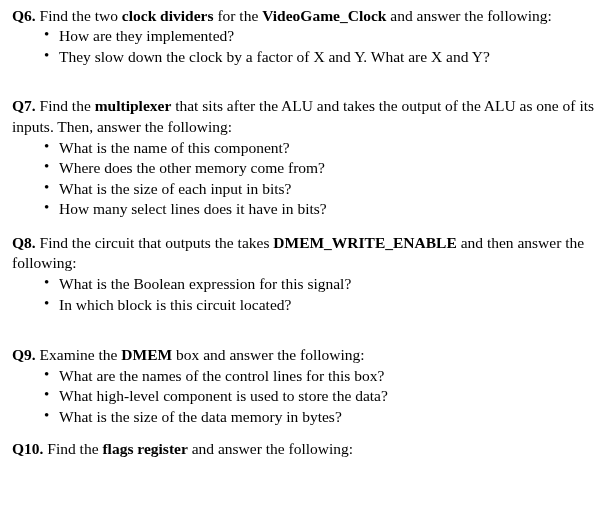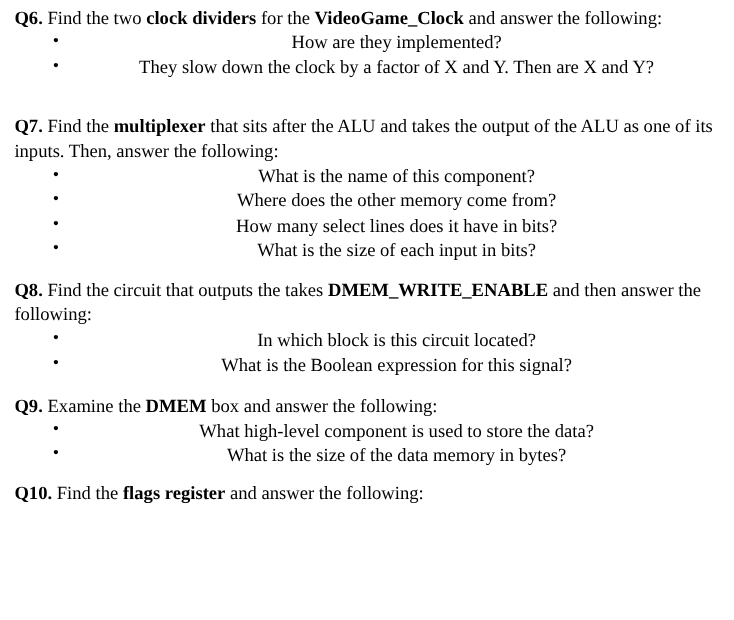--- a/index.html
+++ b/index.html
@@ -40,81 +40,81 @@
     list-style: none;
     margin: 0;
     padding: 0;
   }
   ul.qlist li {
     position: relative;
     font-size: 15.5px;
     line-height: 1.33;
     padding-left: 47px;
     margin: 0;
-    text-align: center;
   }
   ul.qlist li::before {
     content: "\2022";
     position: absolute;
     left: 32px;
     top: -1px;
     font-size: 15px;
   }
   .q6 .qstem { margin-bottom: 0px; }
   .q7 { margin-top: 29px; }
   .q8 { margin-top: 13px; }
-  .q9 { margin-top: 13px; }
+  .q9 { margin-top: 29px; }
   .q10 { }
 </style>
 </head>
 <body>
 
 <div class="page">
 
   <div class="qblock q6">
     <p class="qstem">
       <span class="qlabel">Q6.</span>
       <span>Find the two </span><span class="bold">clock dividers</span><span> for the </span><span class="bold">VideoGame_Clock</span><span> and answer the following:</span>
     </p>
     <ul class="qlist">
       <li>How are they implemented?</li>
-      <li>They slow down the clock by a factor of X and Y. Then are X and Y?</li>
+      <li>They slow down the clock by a factor of X and Y. What are X and Y?</li>
     </ul>
   </div>
 
   <div class="qblock q7">
     <p class="qstem">
       <span class="qlabel">Q7.</span>
       <span>Find the </span><span class="bold">multiplexer</span><span> that sits after the ALU and takes the output of the ALU as one of its inputs. Then, answer the following:</span>
     </p>
     <ul class="qlist">
       <li>What is the name of this component?</li>
       <li>Where does the other memory come from?</li>
+      <li>What is the size of each input in bits?</li>
       <li>How many select lines does it have in bits?</li>
-      <li>What is the size of each input in bits?</li>
     </ul>
   </div>
 
   <div class="qblock q8">
     <p class="qstem">
       <span class="qlabel">Q8.</span>
       <span>Find the circuit that outputs the takes </span><span class="bold">DMEM_WRITE_ENABLE</span><span> and then answer the following:</span>
     </p>
     <ul class="qlist">
+      <li>What is the Boolean expression for this signal?</li>
       <li>In which block is this circuit located?</li>
-      <li>What is the Boolean expression for this signal?</li>
     </ul>
   </div>
 
   <div class="qblock q9">
     <p class="qstem">
       <span class="qlabel">Q9.</span>
       <span>Examine the </span><span class="bold">DMEM</span><span> box and answer the following:</span>
     </p>
     <ul class="qlist">
+      <li>What are the names of the control lines for this box?</li>
       <li>What high-level component is used to store the data?</li>
       <li>What is the size of the data memory in bytes?</li>
     </ul>
   </div>
 
   <div class="qblock q10">
     <p class="qstem">
       <span class="qlabel">Q10.</span>
       <span>Find the </span><span class="bold">flags register</span><span> and answer the following:</span>
     </p>

